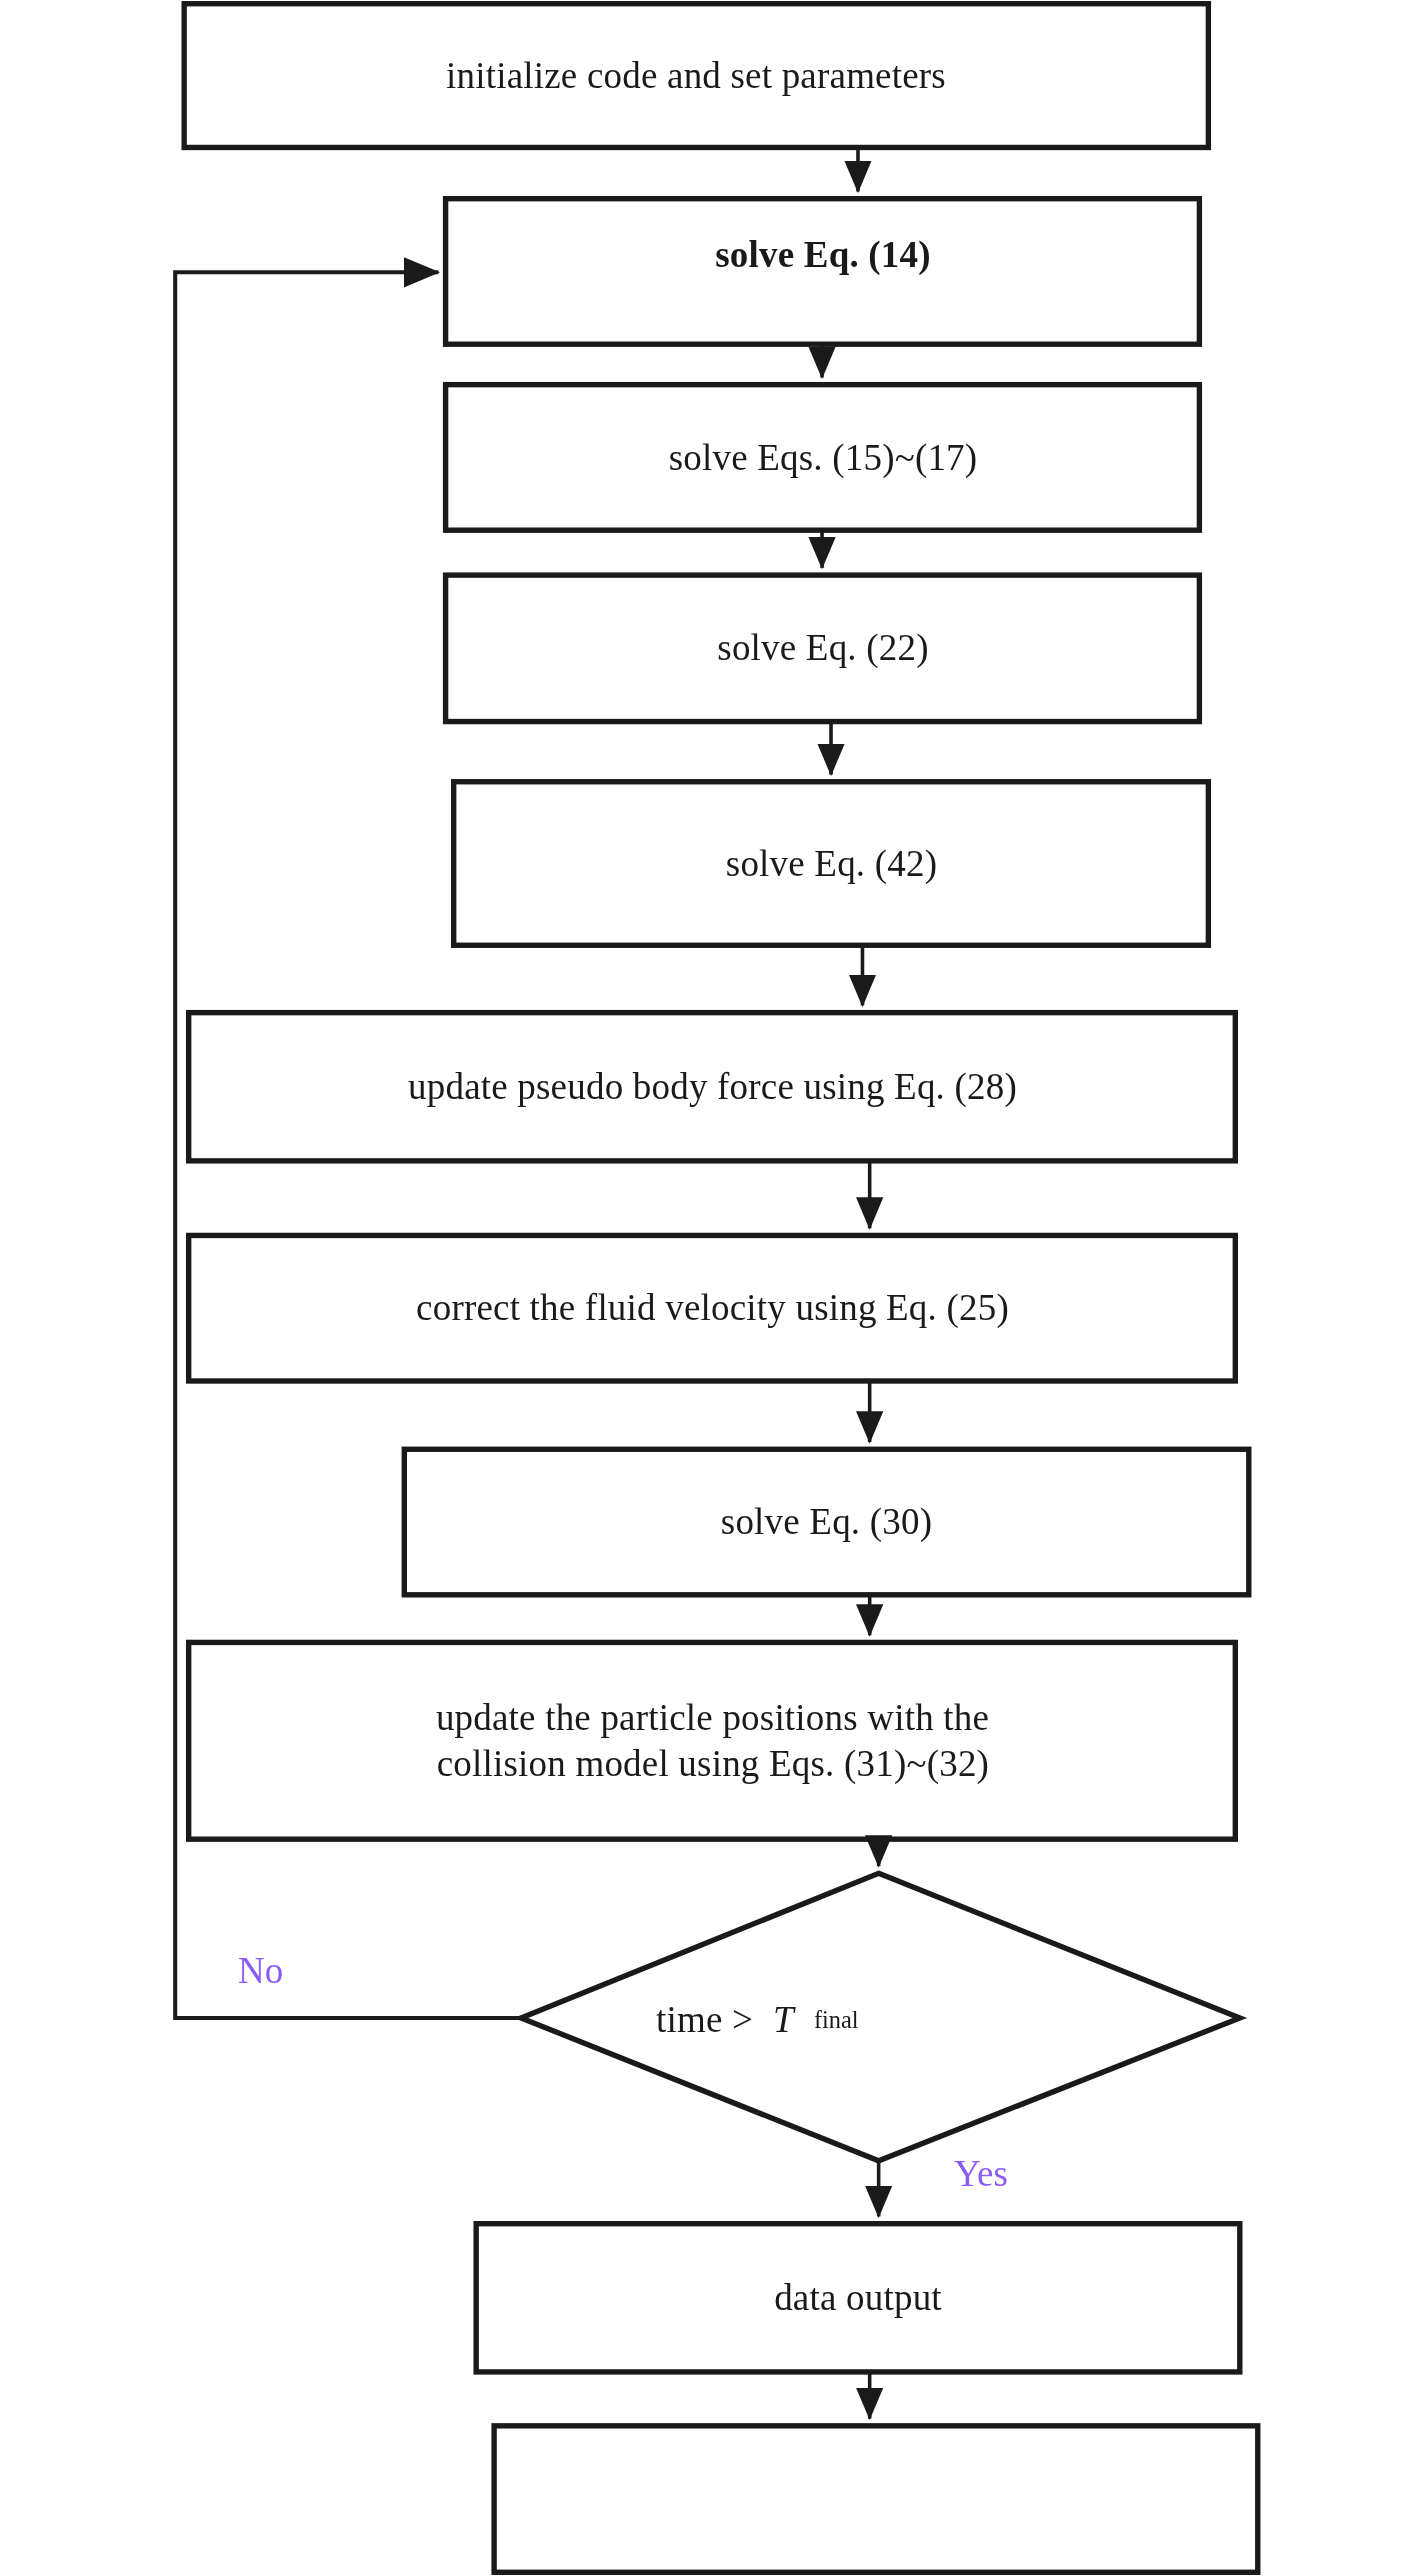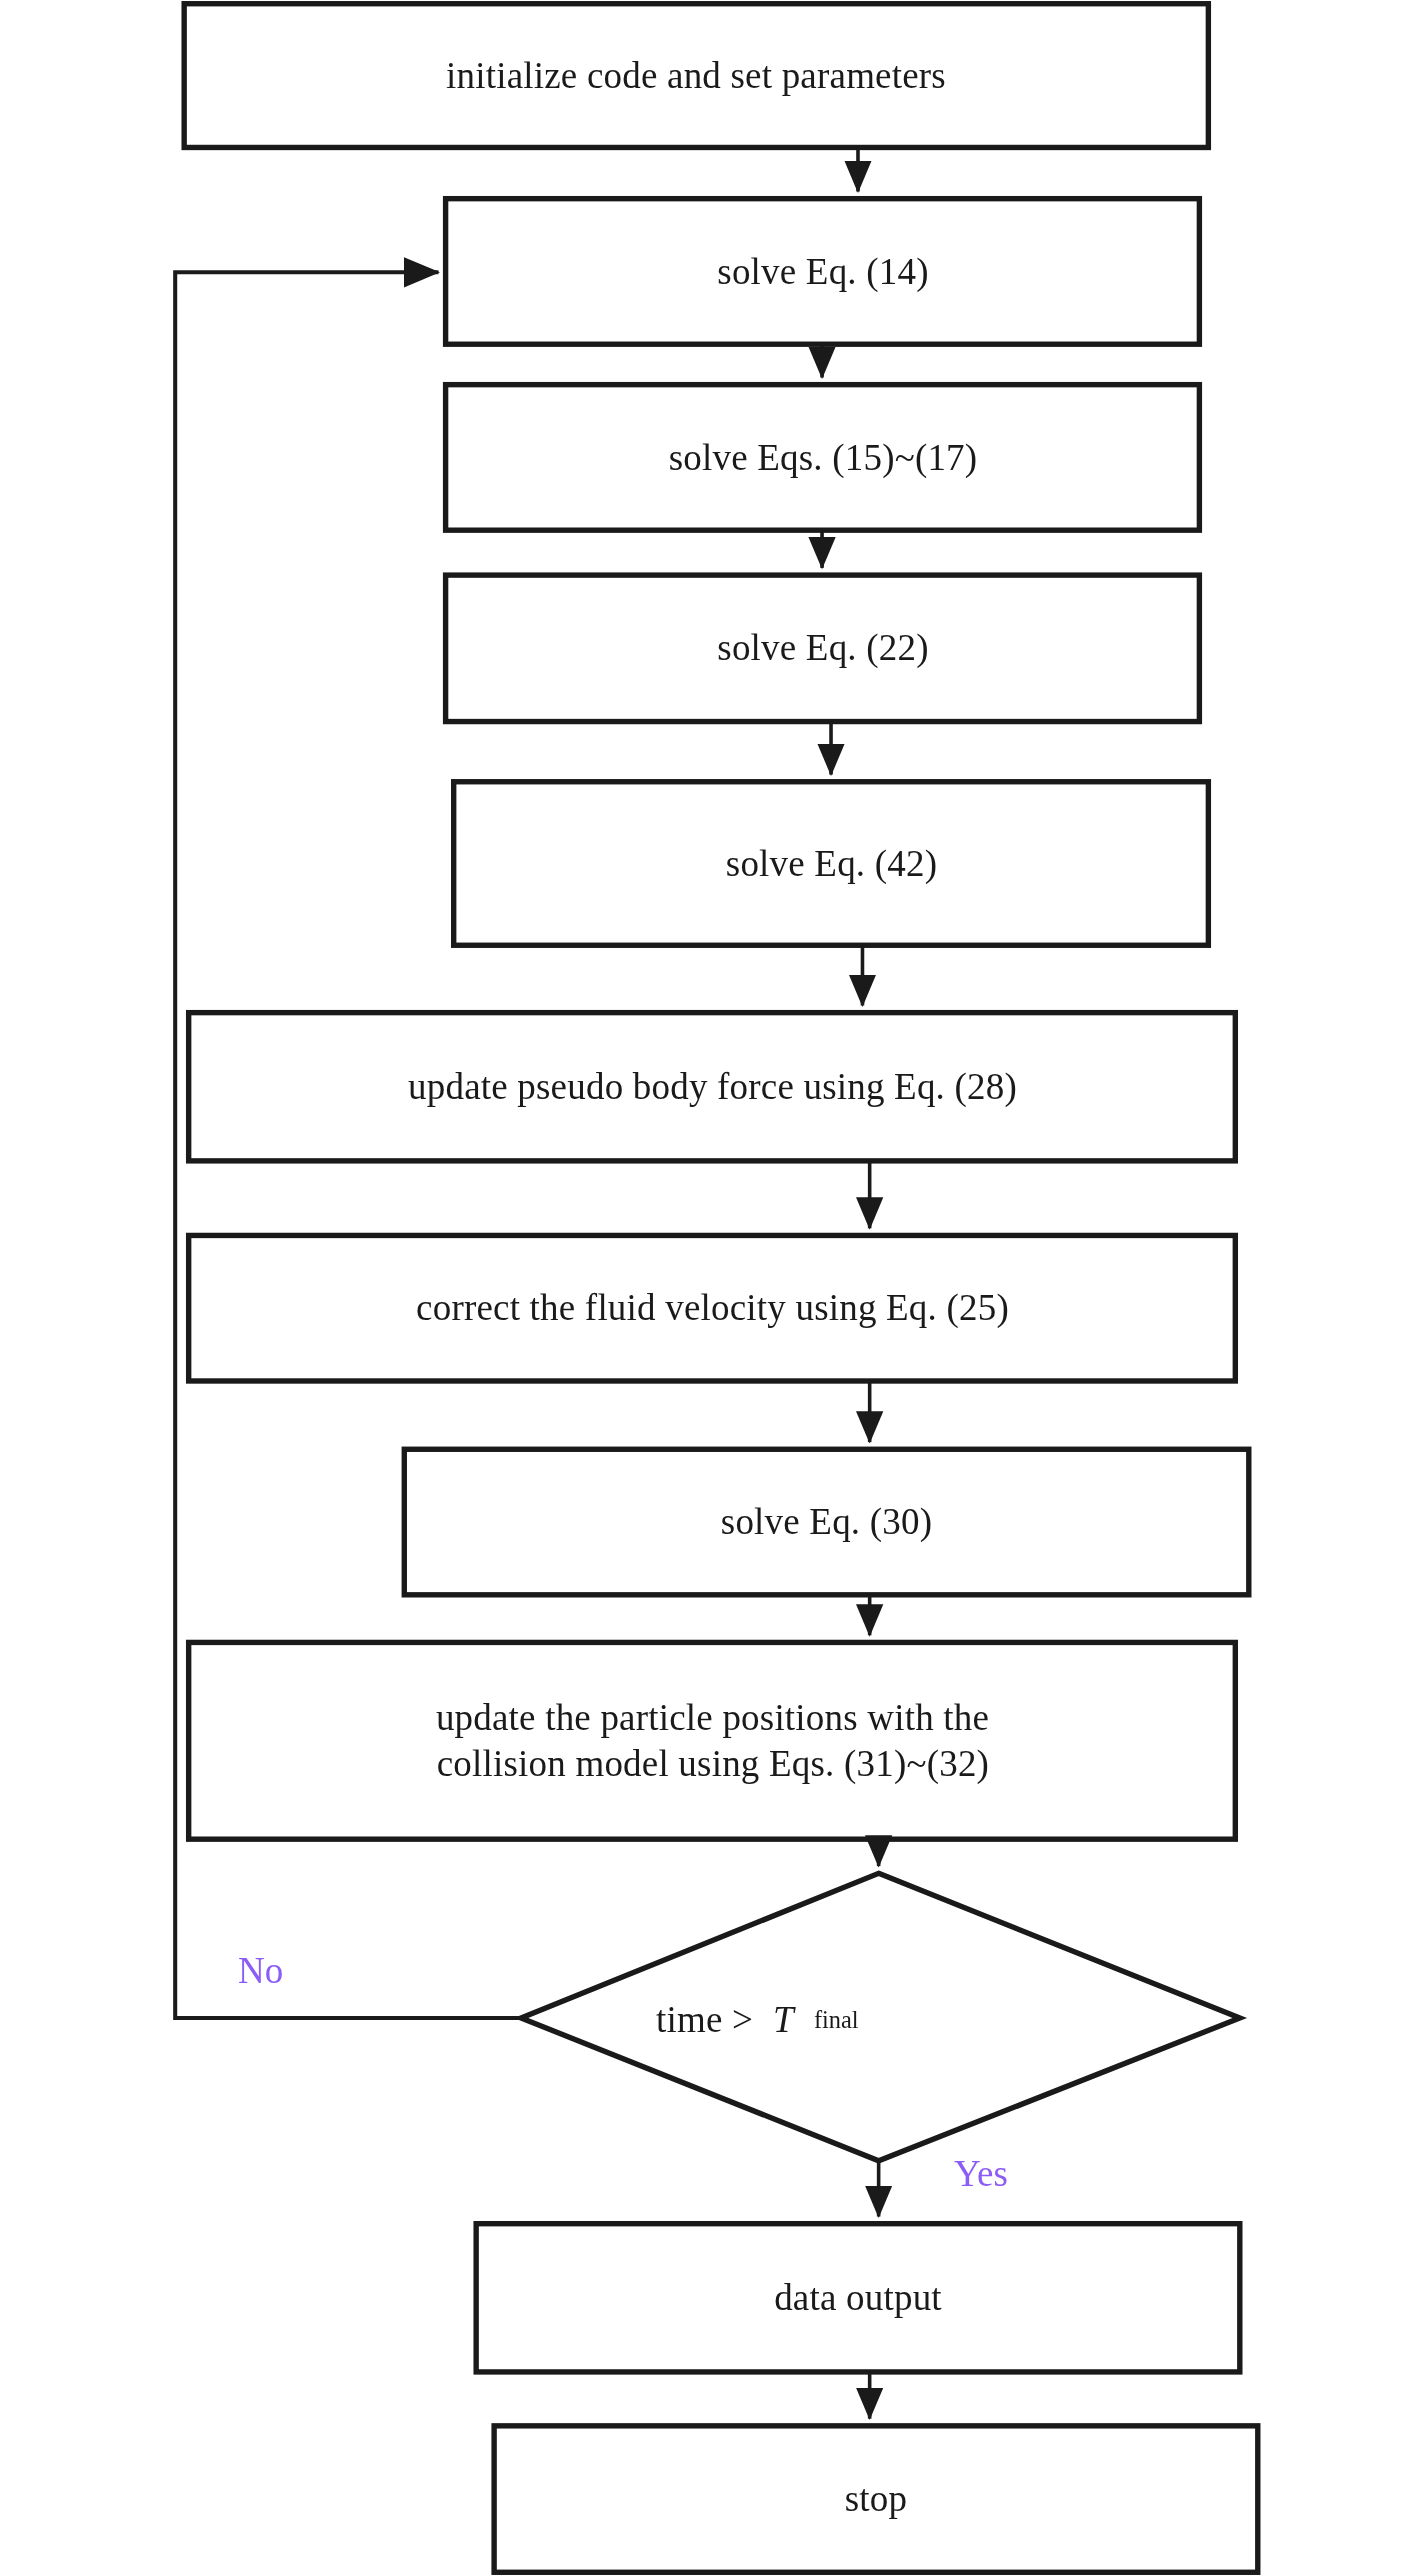--- a/index.html
+++ b/index.html
@@ -95,21 +95,21 @@
       <line x1="978" y1="2047" x2="978" y2="2077" marker-end="url(#arrowhead)"></line>
       <line x1="978" y1="2405" x2="978" y2="2467" marker-end="url(#arrowhead)"></line>
       <line x1="968" y1="2640" x2="968" y2="2692" marker-end="url(#arrowhead)"></line>
     </g>
 
     <path d="M580,2246 L195,2246 L195,303 L488,303" fill="none" stroke="#1a1a1a" stroke-width="4.5" marker-end="url(#arrowhead)"></path>
   </svg>
 
   <div class="node-label" style="left:184px; top:3.6px; width:1024px; height:144px;">initialize code and set parameters</div>
 
-  <div class="node-label" style="left:446px; top:199px; width:754px; height:146px;">solve Eq. (14)</div>
+  <div class="node-label" style="left:446px; top:182px; width:754px; height:146px;font-weight:bold;">solve Eq. (14)</div>
 
   <div class="node-label" style="left:446px; top:385px; width:754px; height:146px;">solve Eqs. (15)~(17)</div>
 
   <div class="node-label" style="left:446px; top:575px; width:754px; height:146px;">solve Eq. (22)</div>
 
   <div class="node-label" style="left:454px; top:782px; width:755px; height:164px;">solve Eq. (42)</div>
 
   <div class="node-label" style="left:189px; top:1013px; width:1047px; height:148px;">update pseudo body force using Eq. (28)</div>
 
   <div class="node-label" style="left:189px; top:1235px; width:1047px; height:146px;">correct the fluid velocity using Eq. (25)</div>
@@ -118,20 +118,19 @@
 
   <div class="node-label" style="left:189px; top:1642px; width:1047px; height:197px;">update the particle positions with the
 collision model using Eqs. (31)~(32)</div>
 
   <div class="node-label" style="left:656px; top:1977px; width:449px; height:85px; justify-content:flex-start; padding-left:0;gap:20px;">
     <span>time &gt; </span><span class="ital">T</span><span class="sub">final</span>
   </div>
 
   <div class="node-label" style="left:476px; top:2224px; width:764px; height:148px;">data output</div>
 
-  <div class="node-label" style="left:494px; top:2426px; width:764px; height:146px;">stop</div>
 
   <div class="edge-label" style="left:238px; top:1952px;">No</div>
 
   <div class="edge-label" style="left:954px; top:2155px;">Yes</div>
 
 </div>
 
 
 </body></html>

